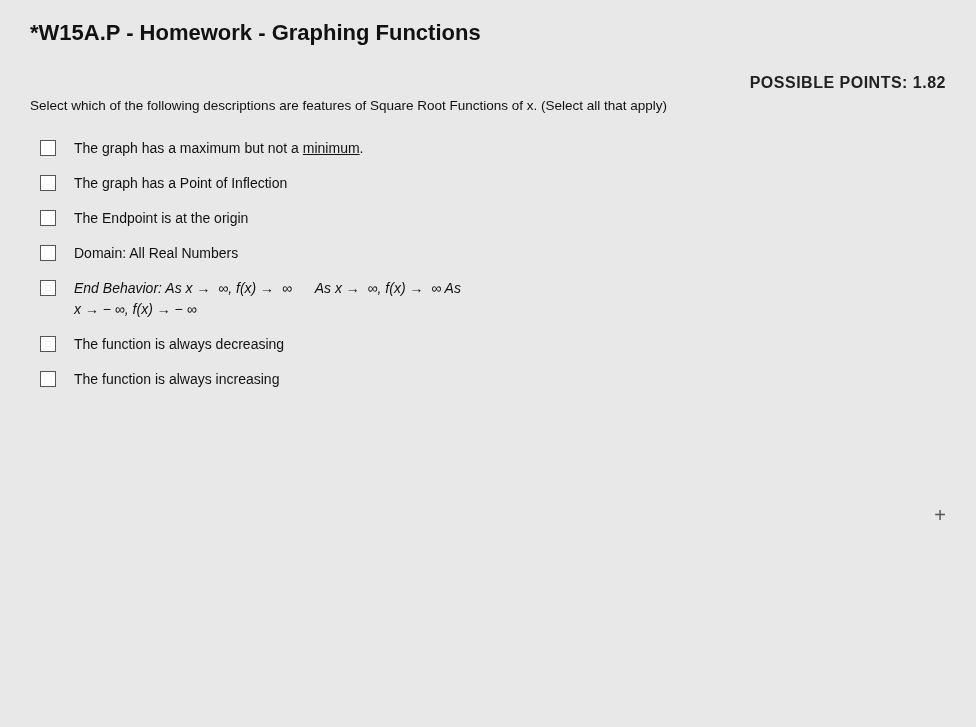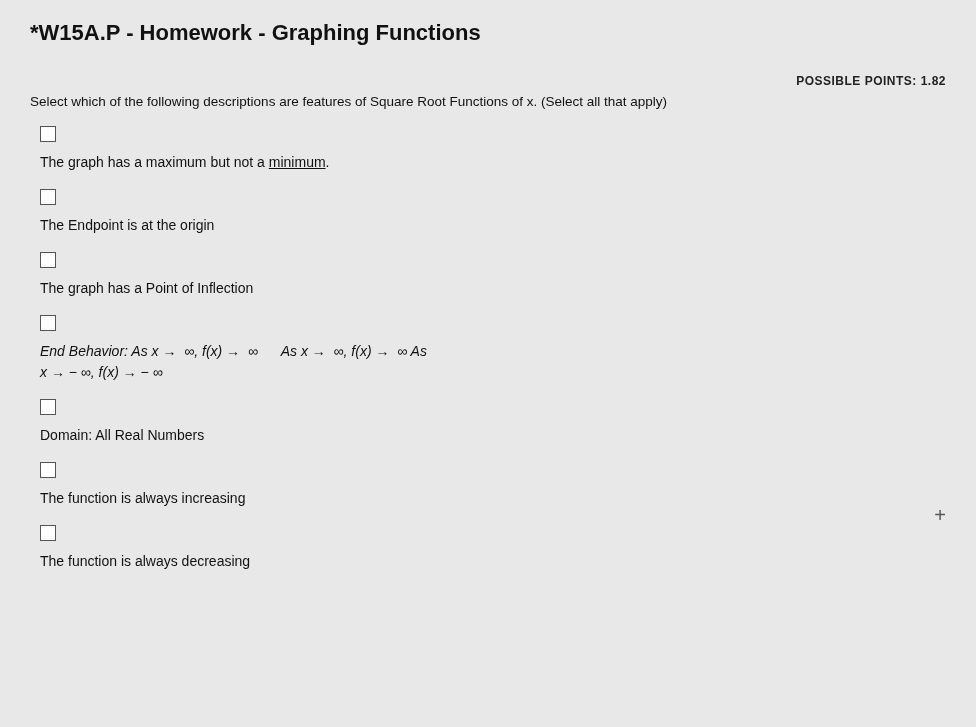--- a/index.html
+++ b/index.html
@@ -24,48 +24,47 @@
       color: #111;
     }
 
     .points-row {
       display: flex;
       justify-content: flex-end;
       margin-bottom: 4px;
     }
 
     .points-label {
-      font-size: 12px;
+      font-size: 16px;
       font-weight: bold;
       letter-spacing: 0.5px;
       color: #222;
     }
 
     .question-prompt {
       font-size: 13.5px;
-      margin-bottom: 12px;
+      margin-bottom: 22px;
       line-height: 1.5;
       color: #111;
     }
 
     .options-list {
       list-style: none;
       display: flex;
       flex-direction: column;
       gap: 14px;
       padding-left: 10px;
     }
 
     .option-item {
       display: flex;
       align-items: flex-start;
-      gap: 10px;
+      gap: 18px;
       font-size: 14px;
       line-height: 1.5;
-      flex-direction: column;
     }
 
     .option-checkbox {
       width: 16px;
       height: 16px;
       border: 1.5px solid #555;
       background: #fff;
       flex-shrink: 0;
       margin-top: 2px;
       cursor: pointer;
@@ -121,57 +120,57 @@
     <span class="option-checkbox"></span>
     <span class="option-text">
       The graph has a maximum but not a <u>minimum</u>.
     </span>
   </li>
 
 
   <li class="option-item">
     <span class="option-checkbox"></span>
     <span class="option-text">
-      The Endpoint is at the origin
+      The graph has a Point of Inflection
     </span>
   </li>
 
   <li class="option-item">
     <span class="option-checkbox"></span>
     <span class="option-text">
-      The graph has a Point of Inflection
+      The Endpoint is at the origin
     </span>
   </li>
 
+
+  <li class="option-item">
+    <span class="option-checkbox"></span>
+    <span class="option-text">
+      Domain: All Real Numbers
+    </span>
+  </li>
 
   <li class="option-item">
     <span class="option-checkbox"></span>
     <span class="option-text math two-line-option">
       <span class="line1">End Behavior: As <i>x</i> → &nbsp;∞, <i>f</i>(<i>x</i>) → &nbsp;∞ &nbsp;&nbsp;&nbsp;&nbsp; As <i>x</i> → &nbsp;∞, <i>f</i>(<i>x</i>) → &nbsp;∞ As</span>
       <span class="line2"><i>x</i> → − ∞, <i>f</i>(<i>x</i>) → − ∞</span>
     </span>
   </li>
 
+
   <li class="option-item">
     <span class="option-checkbox"></span>
     <span class="option-text">
-      Domain: All Real Numbers
+      The function is always decreasing
     </span>
   </li>
-
 
   <li class="option-item">
     <span class="option-checkbox"></span>
     <span class="option-text">
       The function is always increasing
     </span>
   </li>
 
-  <li class="option-item">
-    <span class="option-checkbox"></span>
-    <span class="option-text">
-      The function is always decreasing
-    </span>
-  </li>
-
 </ul>
 
 <span class="plus-icon">+</span>
 
 </body></html>

